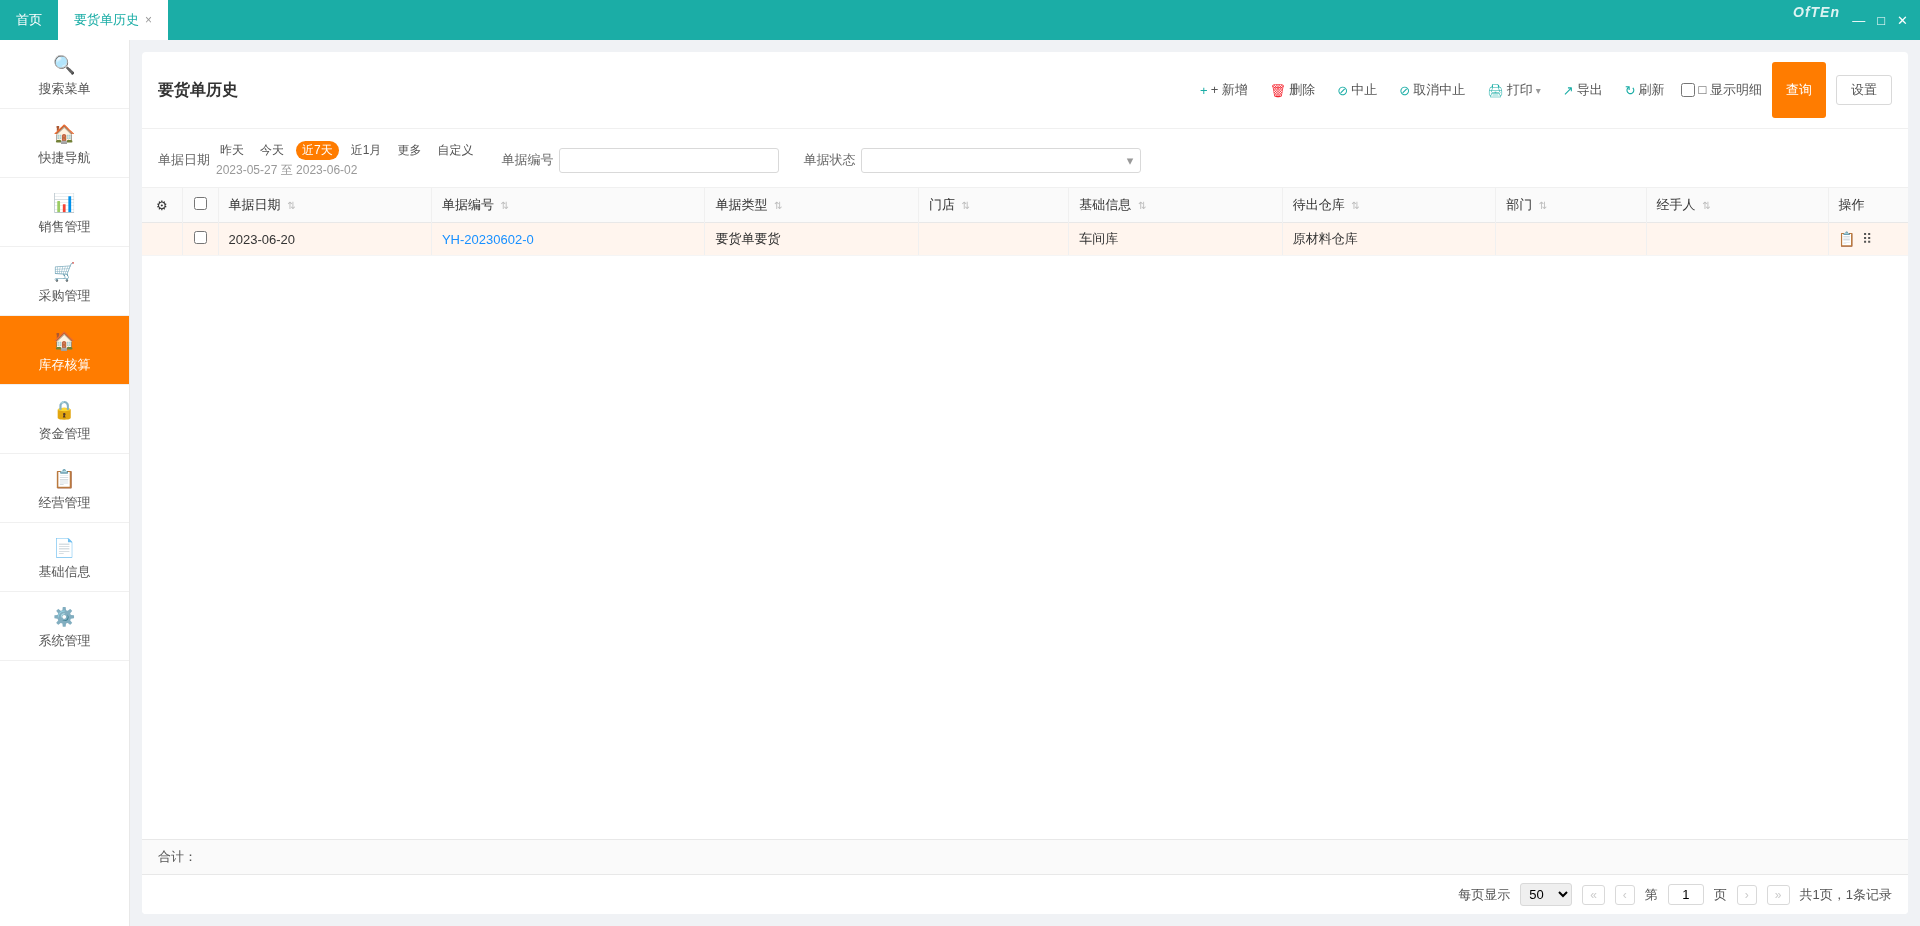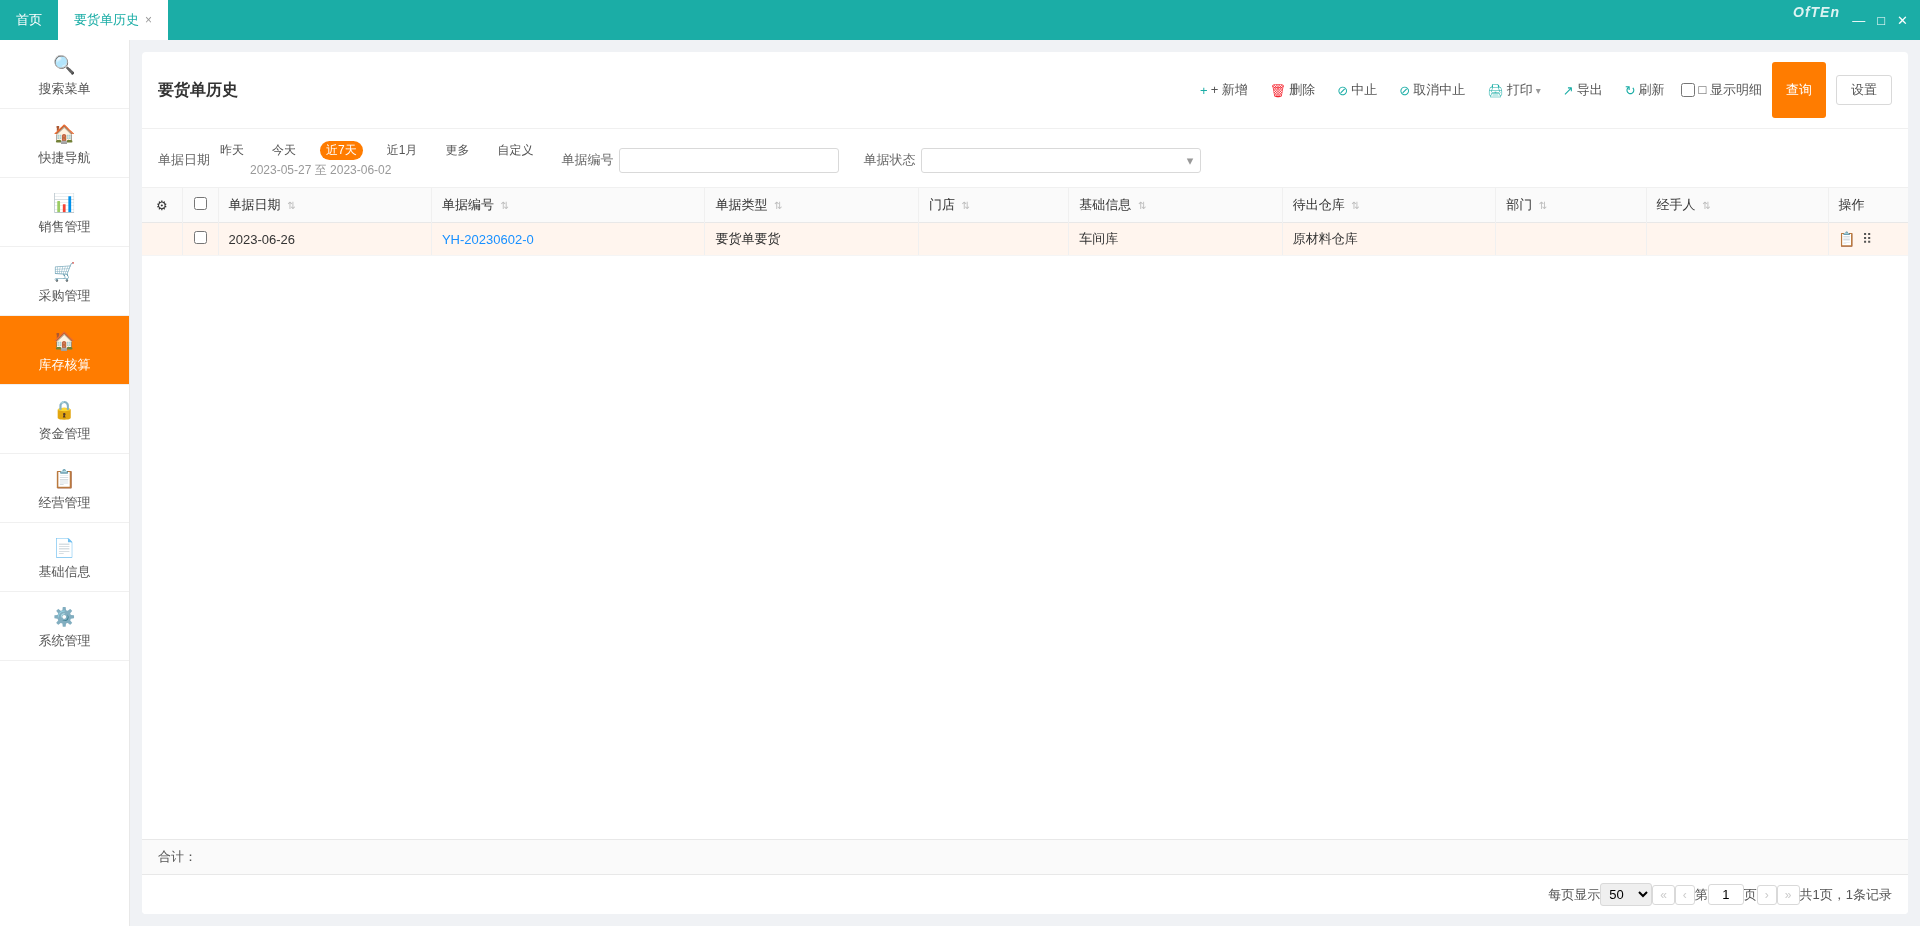--- a/index.html
+++ b/index.html
@@ -160,24 +160,24 @@
       align-items: center;
       gap: 24px;
       flex-wrap: wrap;
     }
     .filter-group {
       display: flex;
       align-items: center;
       gap: 6px;
     }
     .filter-label { color: #666; font-size: 13px; white-space: nowrap; }
-    .filter-date-btns { display: flex; gap: 20px; align-items: flex-end; }
+    .filter-date-btns { display: flex; gap: 8px; align-items: flex-end; }
     .date-btn { font-size: 12px; color: #555; cursor: pointer; padding: 1px 4px; border-radius: 2px; }
     .date-btn.active { background: #ff7c00; color: #fff; border-radius: 10px; padding: 1px 6px; }
-    .date-range { font-size: 12px; color: #999; margin-top: 2px; margin-left: 34px; }
+    .date-range { font-size: 12px; color: #999; margin-top: 2px; }
     .filter-input {
       border: 1px solid #d9d9d9;
       border-radius: 3px;
       padding: 4px 8px;
       width: 180px;
       outline: none;
       font-size: 13px;
     }
     .filter-select {
       border: 1px solid #d9d9d9;
@@ -261,20 +261,21 @@
       background: #fafafa;
       font-size: 13px;
       color: #555;
     }
     .pagination-area {
       border-top: 1px solid #e8e8e8;
       padding: 8px 16px;
       display: flex;
       align-items: center;
       justify-content: flex-end;
+      gap: 10px;
       background: #fff;
       font-size: 13px;
       color: #555;
     }
     .page-size-select {
       border: 1px solid #d9d9d9;
       border-radius: 3px;
       padding: 2px 4px;
       font-size: 13px;
     }
@@ -494,21 +495,21 @@
               </th>
               <th style="width:80px;">操作</th>
             </tr>
           </thead>
           <tbody>
             <tr class="highlighted">
               <td class="col-setting"></td>
               <td class="col-check">
                 <input type="checkbox" style="">
               </td>
-              <td>2023-06-26</td>
+              <td>2023-06-20</td>
               <td>
                 <a class="link-text">YH-20230602-0</a>
               </td>
               <td>要货单要货</td>
               <td></td>
               <td>车间库</td>
               <td>原材料仓库</td>
               <td></td>
               <td></td>
               <td>

